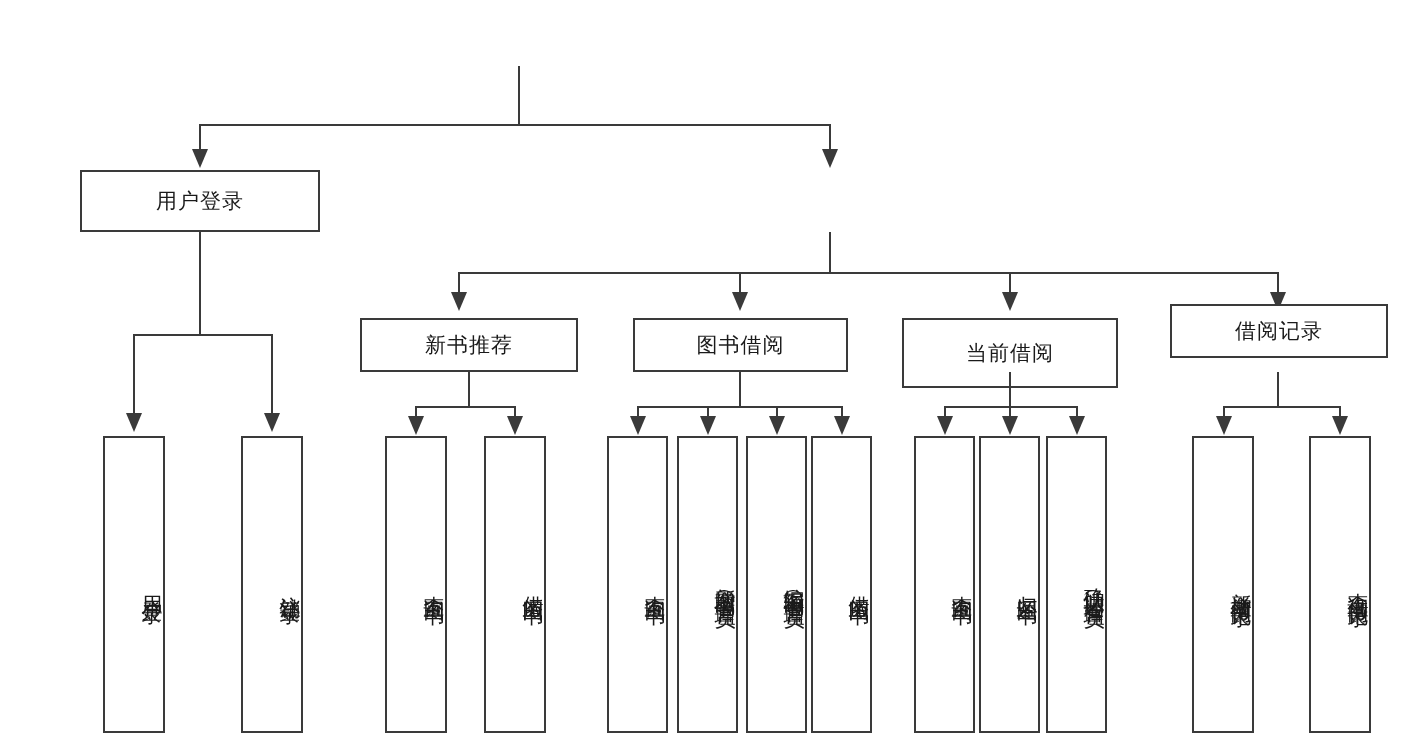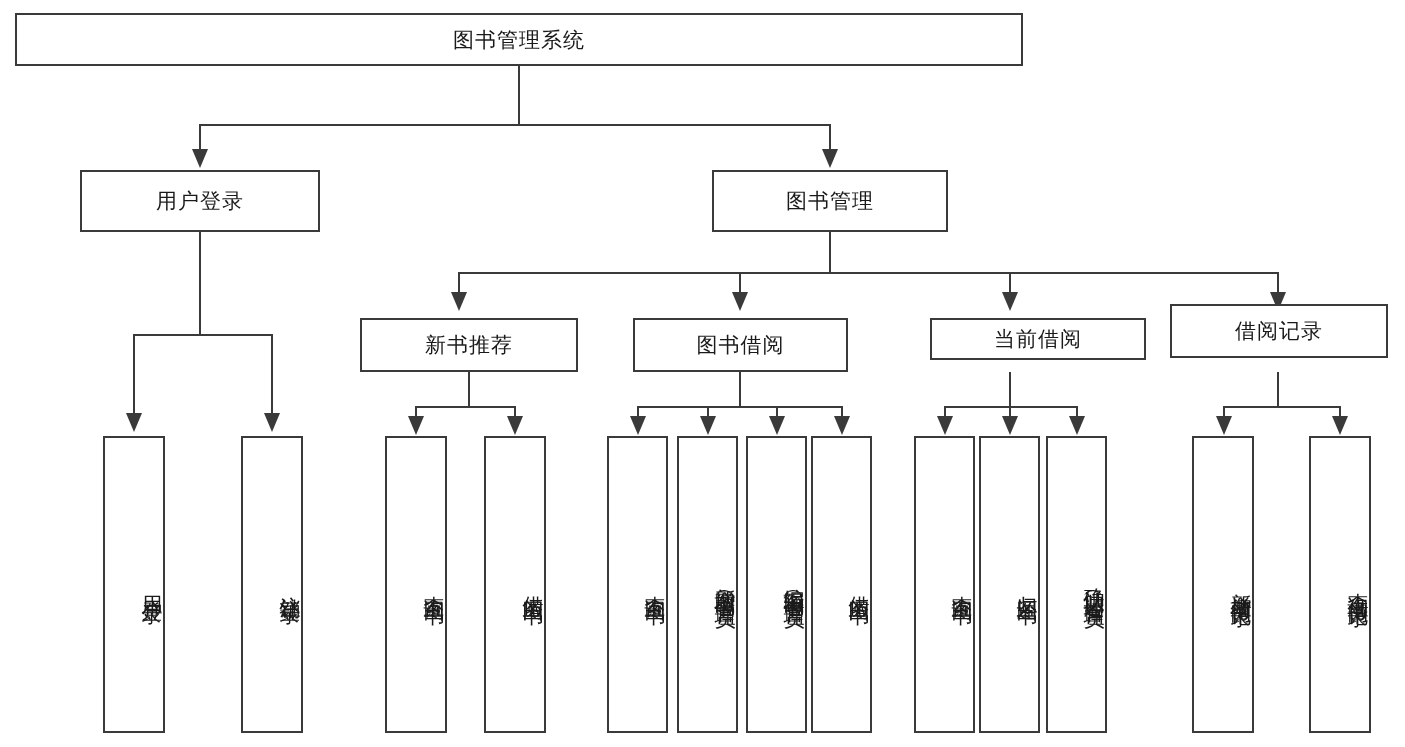--- a/index.html
+++ b/index.html
@@ -68,36 +68,30 @@
     color: #b9b9b9;
     letter-spacing: 0.5px;
     white-space: nowrap;
   }
 </style>
 </head>
 <body>
 
 <div id="canvas">
 
-  <div class="node horizontal" style="left:15px; top:13px; width:1008px; height:53px;">
-    <span>图书管理系统</span>
-  </div>
 
   <div class="edge v" style="left:518px; top:66px; width:2px; height:59px;"></div>
   <div class="edge h" style="left:199px; top:124px; width:632px; height:2px;"></div>
   <div class="edge v" style="left:199px; top:124px; width:2px; height:26px;"></div>
   <div class="arrow" style="left:192px; top:149px;"></div>
   <div class="edge v" style="left:829px; top:124px; width:2px; height:26px;"></div>
   <div class="arrow" style="left:822px; top:149px;"></div>
 
   <div class="node horizontal" style="left:80px; top:170px; width:240px; height:62px;">
     <span>用户登录</span>
-  </div>
-  <div class="node horizontal" style="left:712px; top:170px; width:236px; height:62px;">
-    <span>图书管理</span>
   </div>
 
   <div class="edge v" style="left:199px; top:232px; width:2px; height:103px;"></div>
   <div class="edge h" style="left:133px; top:334px; width:140px; height:2px;"></div>
   <div class="edge v" style="left:133px; top:334px; width:2px; height:80px;"></div>
   <div class="arrow" style="left:126px; top:413px;"></div>
   <div class="edge v" style="left:271px; top:334px; width:2px; height:80px;"></div>
   <div class="arrow" style="left:264px; top:413px;"></div>
 
   <div class="edge v" style="left:829px; top:232px; width:2px; height:41px;"></div>
@@ -110,21 +104,21 @@
   <div class="arrow" style="left:1002px; top:292px;"></div>
   <div class="edge v" style="left:1277px; top:272px; width:2px; height:21px;"></div>
   <div class="arrow" style="left:1270px; top:292px;"></div>
 
   <div class="node horizontal" style="left:633px; top:318px; width:215px; height:54px;">
     <span>图书借阅</span>
   </div>
   <div class="node horizontal" style="left:360px; top:318px; width:218px; height:54px;">
     <span>新书推荐</span>
   </div>
-  <div class="node horizontal" style="left:902px; top:318px; width:216px; height:42px;margin-left:28px;">
+  <div class="node horizontal" style="left:902px; top:318px; width:216px; height:70px;">
     <span>当前借阅</span>
   </div>
   <div class="node horizontal" style="left:1170px; top:304px; width:218px; height:54px;">
     <span>借阅记录</span>
   </div>
 
   <div class="edge v" style="left:468px; top:372px; width:2px; height:35px;"></div>
   <div class="edge h" style="left:415px; top:406px; width:101px; height:2px;"></div>
   <div class="edge v" style="left:415px; top:406px; width:2px; height:11px;"></div>
   <div class="arrow" style="left:408px; top:416px;"></div>

